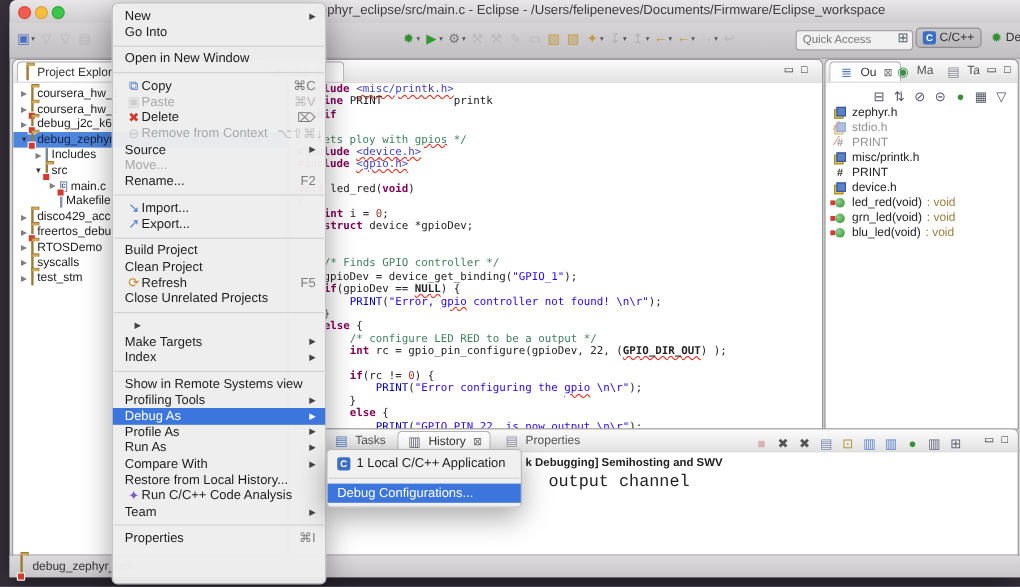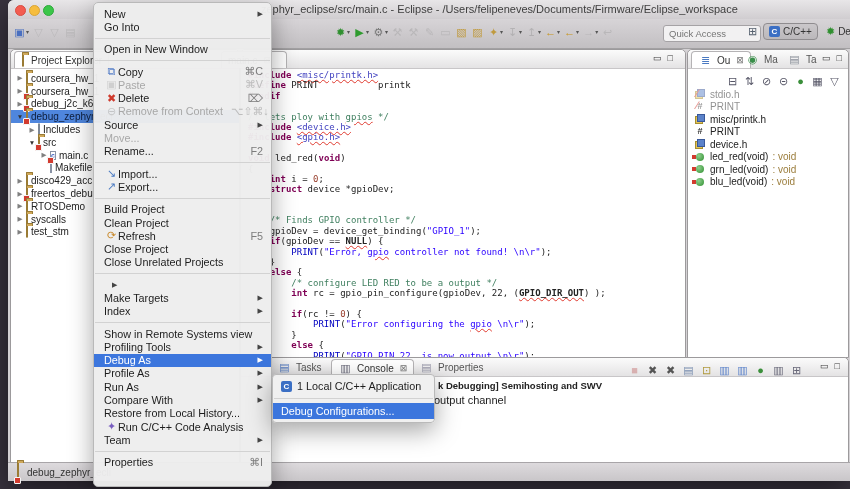--- a/index.html
+++ b/index.html
@@ -66,21 +66,21 @@
   .ol-inc{position:relative;width:10px;height:10px}
   .ol-inc::before{content:"";position:absolute;left:0;bottom:0;width:6px;height:6px;background:#e3c45a;border:1px solid #a88f2e}
   .ol-inc::after{content:"";position:absolute;right:0;top:0;width:6px;height:6px;background:#5b82c9;border:1px solid #39589a}
   .ol-def{font:bold 9px/11px "Liberation Sans",sans-serif;color:#333}
   .ol-fn{width:8px;height:8px;border-radius:50%;background:radial-gradient(circle at 35% 35%,#8fd08f,#2f8f2f);position:relative}
   .ol-fn::before{content:"";position:absolute;left:-4px;top:2px;width:4px;height:4px;background:#d23b2f}
   .olrow.inact{opacity:.5}
   .olrow.inact .ol-icw::after{content:"∕";position:absolute;left:2px;top:-2px;color:#d03a2f;font-weight:bold;font-size:11px;opacity:1}
   
   .cstitle{position:absolute;left:197px;top:22px;font-size:9.5px;font-weight:bold;color:#222;white-space:nowrap}
-  .csbody{position:absolute;left:193px;top:36px;font-family:Liberation Sans, sans-serif;font-size:11px;color:#222;white-space:pre}
+  .csbody{position:absolute;left:216px;top:36px;font-family:Liberation Mono, monospace;font-size:14px;color:#222;white-space:pre}
   .cstb{position:absolute;top:2px;right:44px;display:flex;gap:3px}
   
   .statusbar{position:absolute;left:0;right:0;bottom:0;height:18px;background:linear-gradient(#dddadd,#c9c6c9);border-top:1px solid #a8a5a8;border-radius:0;display:flex;align-items:center;padding-left:8px;gap:5px}
   .statusbar span.lbl{font-size:10px;color:#333}
   
   .menu{position:absolute;left:93px;top:2px;width:179px;height:485px;background:rgba(237,237,237,.97);border:1px solid #b9b9b9;border-radius:5px;box-shadow:0 8px 24px rgba(0,0,0,.35);z-index:50;padding:4px 0;box-sizing:border-box}
   .m-item{display:flex;align-items:center;height:13.3px;padding:0 8px 0 10px;font-size:10.8px;color:#1d1d1d;white-space:nowrap}
   .m-item .mi{width:14px;flex:none;display:inline-flex;align-items:center;font-size:10px}
   .m-item .lab{flex:1}
   .m-item .sc{color:#7c7c7c;margin-left:8px}
@@ -308,20 +308,26 @@
     <div class="oltb" id="ol-toolbar">
         <span><span class="ic" style="color: rgb(85, 85, 102);">⊟</span></span>
         <span><span class="ic" style="color: rgb(85, 85, 102);">⇅</span></span>
         <span><span class="ic" style="color: rgb(85, 85, 102);">⊘</span></span>
         <span><span class="ic" style="color: rgb(85, 85, 102);">⊝</span></span>
         <span><span class="ic" style="color: rgb(58, 143, 58);">●</span></span>
         <span><span class="ic" style="color: rgb(85, 85, 102);">▦</span></span>
         <span><span class="ic" style="color: rgb(85, 85, 102);">▽</span></span>
       </div>
     <div class="ollist" id="ol-list">
+        <div class="olrow">
+          <span class="ol-icw">
+            <span class="ol-inc"></span>
+          </span>
+          <span>zephyr.h</span>
+        </div>
         <div class="olrow inact">
           <span class="ol-icw">
             <span class="ol-inc"></span>
           </span>
           <span>stdio.h</span>
         </div>
         <div class="olrow inact">
           <span class="ol-icw">
             <span class="ol-def">#</span>
           </span>
@@ -386,21 +392,21 @@
       <div class="minmax" style="right:8px">
         <span>▭</span>
           <span>□</span>
       </div>
     <div class="vtab unsel" style="left: 30px;">
           <span class="ic" style="color: rgb(91, 130, 201);">▤</span>
           <span>Tasks</span>
         </div>
         <div class="vtab sel" style="left: 90px;">
           <span class="ic" style="color: rgb(102, 102, 119);">▥</span>
-          <span>Console</span>
+          <span>History</span>
           <span class="cls">⊠</span>
         </div>
         <div class="vtab unsel" style="left: 172px;">
           <span class="ic" style="color: rgb(153, 153, 170);">▤</span>
           <span>Properties</span>
         </div>
       </div>
     <div class="cstitle">k Debugging] Semihosting and SWV</div>
     <div class="csbody">output channel</div>
   </div>
@@ -482,23 +488,20 @@
     </div>
     <div class="m-item">
       <span class="lab">Clean Project</span>
     </div>
     <div class="m-item">
       <span class="mi">
         <span class="ic" style="color: rgb(200, 136, 42);">⟳</span>
       </span>
       <span class="lab">Refresh</span>
       <span class="sc">F5</span>
-    </div>
-    <div class="m-item">
-      <span class="lab">Close Project</span>
     </div>
     <div class="m-item">
       <span class="lab">Close Unrelated Projects</span>
     </div>
     <div class="m-sep"></div>
     <div class="m-item">
       <span class="marr">▶</span>
     </div>
     <div class="m-item">
       <span class="lab">Make Targets</span>

